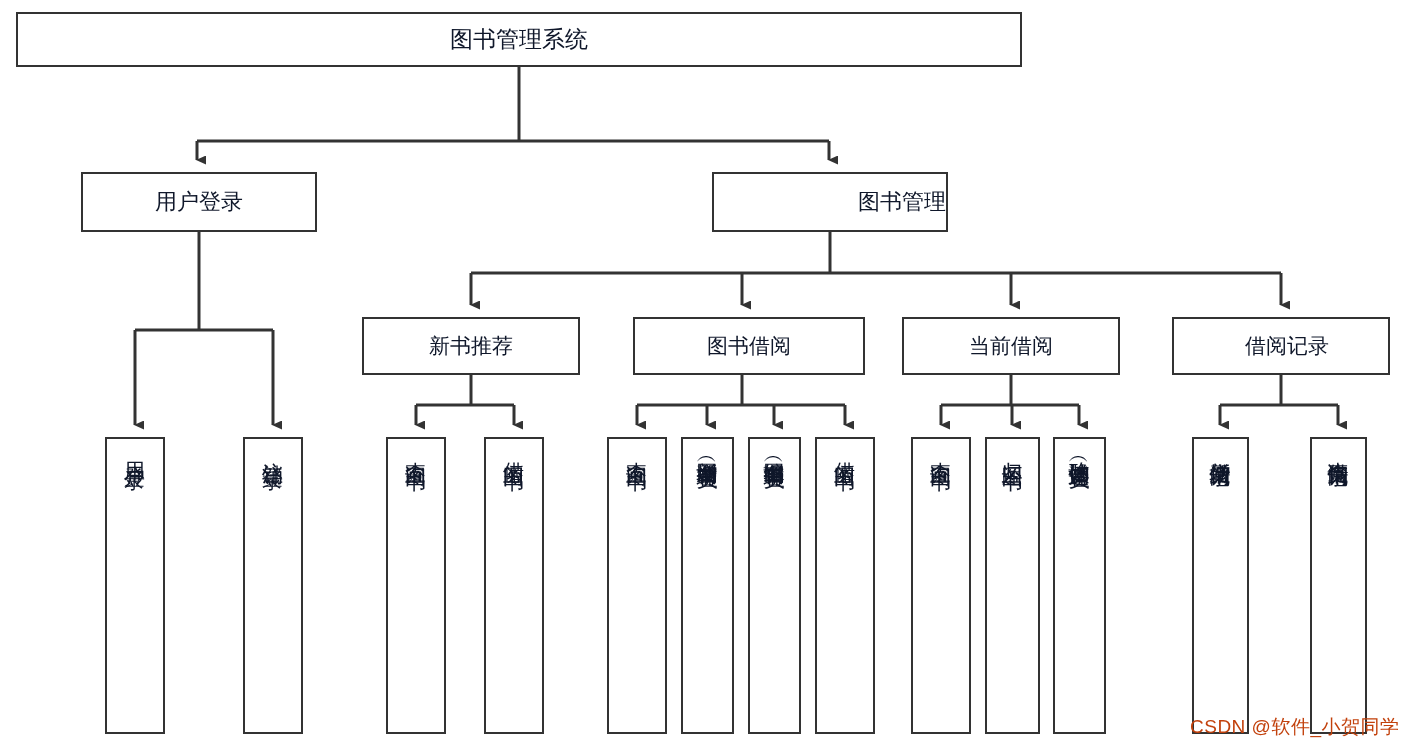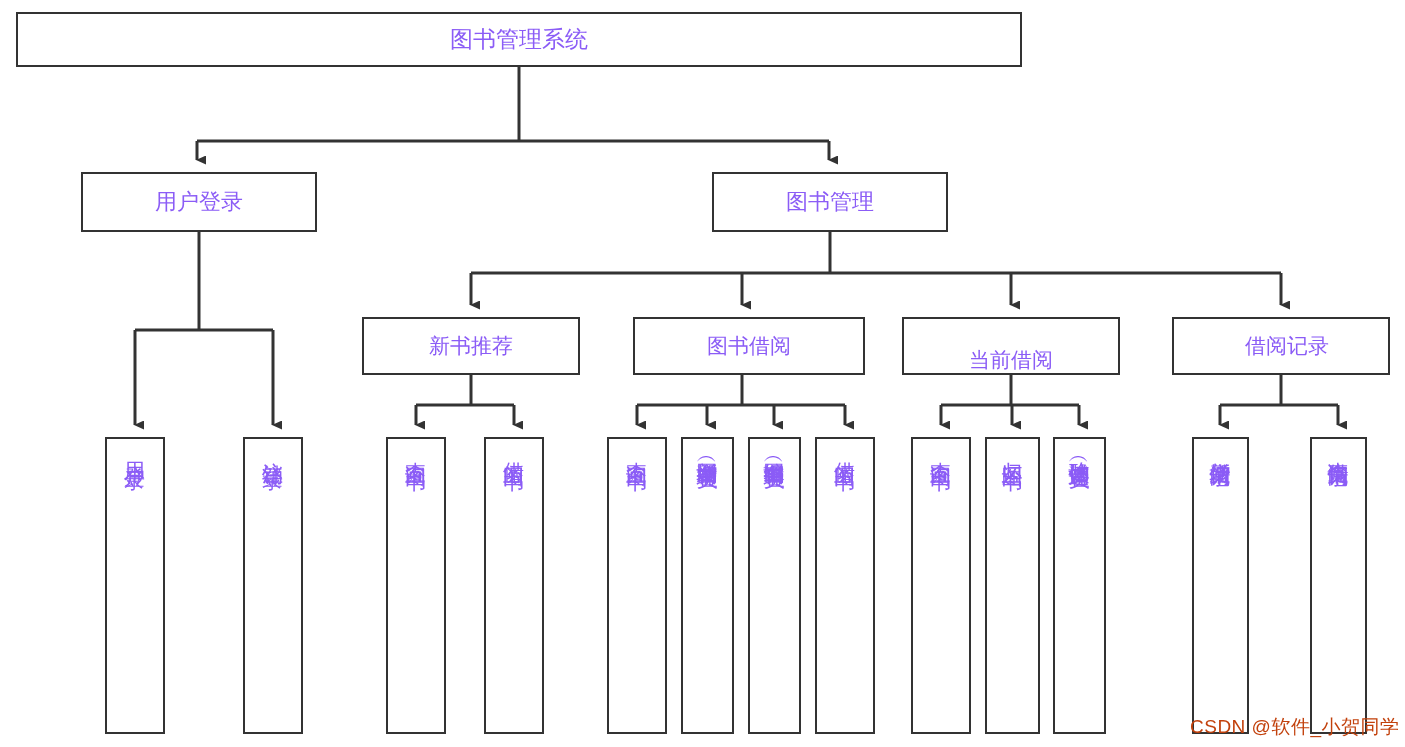--- a/index.html
+++ b/index.html
@@ -28,21 +28,21 @@
     pointer-events: none;
   }
   .node {
     position: absolute;
     box-sizing: border-box;
     background: #ffffff;
     border: 2px solid #333333;
     display: flex;
     align-items: center;
     justify-content: center;
-    color: #8b5cf6;
+    color: #0f172a;
   }
   .node .node-label {
     display: block;
     text-align: center;
     line-height: 1.18;
   }
   .node-root {
     font-size: 23px;
   }
   .node-l2 {
@@ -142,31 +142,31 @@
     </g>
   </svg>
 
   <div class="node node-root" style="left: 16px; top: 12px; width: 1006px; height: 55px;">
     <span class="node-label">图书管理系统</span>
   </div>
 
   <div class="node node-l2" style="left: 81px; top: 172px; width: 236px; height: 60px;">
     <span class="node-label">用户登录</span>
   </div>
-  <div class="node node-l2" style="left: 712px; top: 172px; width: 236px; height: 60px;">
+  <div class="node node-l2" style="left: 712px; top: 172px; width: 236px; height: 60px; justify-content: flex-end;">
     <span class="node-label">图书管理</span>
   </div>
 
   <div class="node node-l3" style="left: 362px; top: 317px; width: 218px; height: 58px;">
     <span class="node-label">新书推荐</span>
   </div>
   <div class="node node-l3" style="left: 633px; top: 317px; width: 232px; height: 58px;">
     <span class="node-label">图书借阅</span>
   </div>
-  <div class="node node-l3" style="left: 902px; top: 317px; width: 218px; height: 58px; align-items: flex-end;">
+  <div class="node node-l3" style="left: 902px; top: 317px; width: 218px; height: 58px;">
     <span class="node-label">当前借阅</span>
   </div>
   <div class="node node-l3" style="left: 1172px; top: 317px; width: 218px; height: 58px; padding-left: 12px;">
     <span class="node-label">借阅记录</span>
   </div>
 
   <div class="node node-leaf" style="left: 105px; top: 437px; width: 60px; height: 297px;">
     <span class="node-label">用户登录</span>
   </div>
   <div class="node node-leaf" style="left: 243px; top: 437px; width: 60px; height: 297px;">

